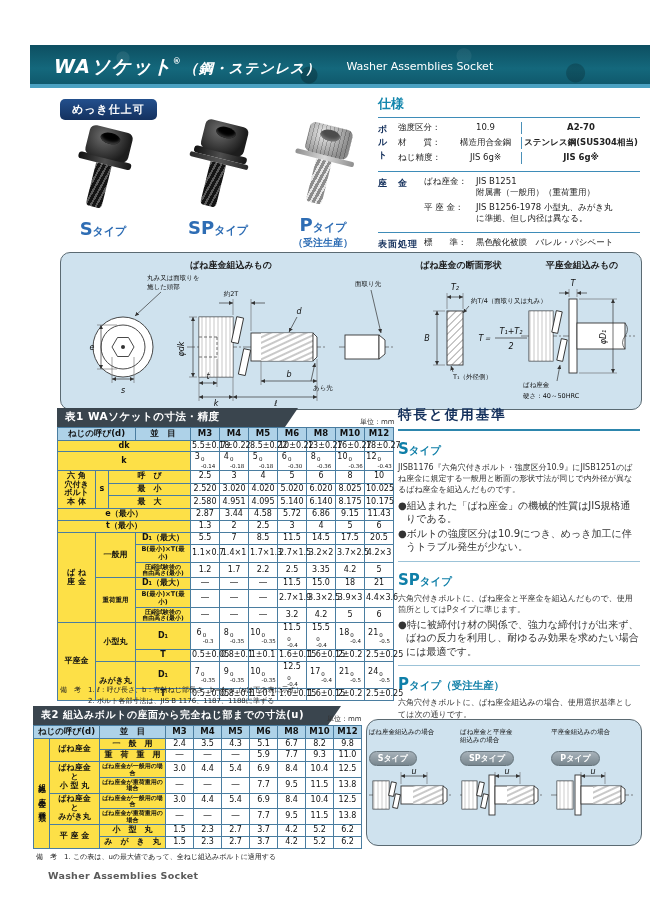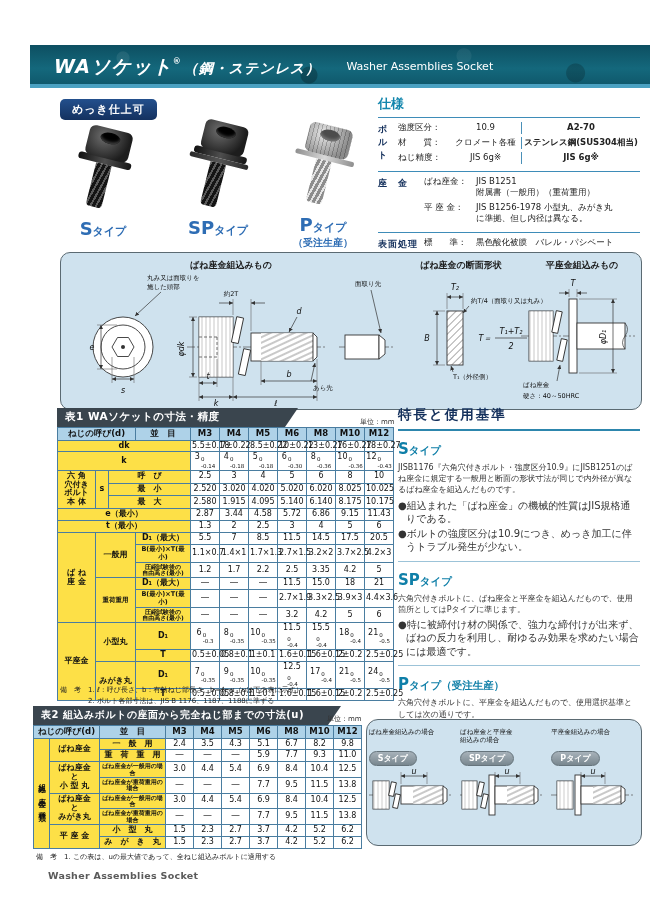--- a/index.html
+++ b/index.html
@@ -161,21 +161,21 @@
     <div class="spec-sec">
       <div class="spec-lab">ボルト</div>
       <div class="spec-body">
         <div class="b-line">
             <span>強度区分：</span>
             <span class="v1">10.9</span>
             <span class="v2">A2-70</span>
           </div>
         <div class="b-line">
             <span>材　　質：</span>
-            <span class="v1">クロメート各種</span>
+            <span class="v1">構造用合金鋼</span>
             <span class="v2">ステンレス鋼(SUS304相当)</span>
           </div>
         <div class="b-line">
             <span>ねじ精度：</span>
             <span class="v1">JIS 6g※</span>
             <span class="v2">JIS 6g※</span>
           </div>
       </div>
     </div>
     <div class="spec-sec">
@@ -405,21 +405,21 @@
           <td class="d">3.020</td>
           <td class="d">4.020</td>
           <td class="d">5.020</td>
           <td class="d">6.020</td>
           <td class="d">8.025</td>
           <td class="d">10.025</td>
         </tr>
         <tr>
           <td class="h" colspan="2">最　大</td>
           <td class="d">2.580</td>
-          <td class="d">1.915</td>
+          <td class="d">4.951</td>
           <td class="d">4.095</td>
           <td class="d">5.140</td>
           <td class="d">6.140</td>
           <td class="d">8.175</td>
           <td class="d">10.175</td>
         </tr>
         <tr>
           <td class="h" colspan="4">e（最小）</td>
           <td class="d">2.87</td>
           <td class="d">3.44</td>
@@ -563,21 +563,21 @@
           <li>●ボルトの強度区分は10.9につき、めっき加工に伴うトラブル発生が少ない。</li>
         </ul>
         <hr class="f-div">
         <div class="fhead"><span class="lead">SP</span><span class="rest">タイプ</span></div>
         <p class="f-intro">六角穴付きボルトに、ばね座金と平座金を組込んだもので、使用箇所としてはPタイプに準じます。</p>
         <ul class="f-ul">
           <li>●特に被締付け材の関係で、強力な締付けが出来ず、ばねの反力を利用し、耐ゆるみ効果を求めたい場合には最適です。</li>
         </ul>
         <hr class="f-div">
         <div class="fhead"><span class="lead">P</span><span class="rest">タイプ（受注生産）</span></div>
-        <p class="f-intro">六角穴付きボルトに、平座金を組込んだもので、使用選択基準としては次の通りです。</p>
+        <p class="f-intro">六角穴付きボルトに、ばね座金組込みの場合、使用選択基準としては次の通りです。</p>
         <ul class="f-ul">
           <li>●被締付け物表面の締付け傷を防ぎたい等の場合です。</li>
         </ul>
         <p class="f-note">※上記の特長などを参考に使用用途に合わせてお選びください。</p>
       </div>
     <hr class="f-end">
   </div>
 
   <div class="bar" style="left:33px;top:706px;width:282px;font-size:10px;">表2  組込みボルトの座面から完全ねじ部までの寸法(u)</div>
   <div class="unit" style="left:327px;top:714px;">単位：mm</div>

